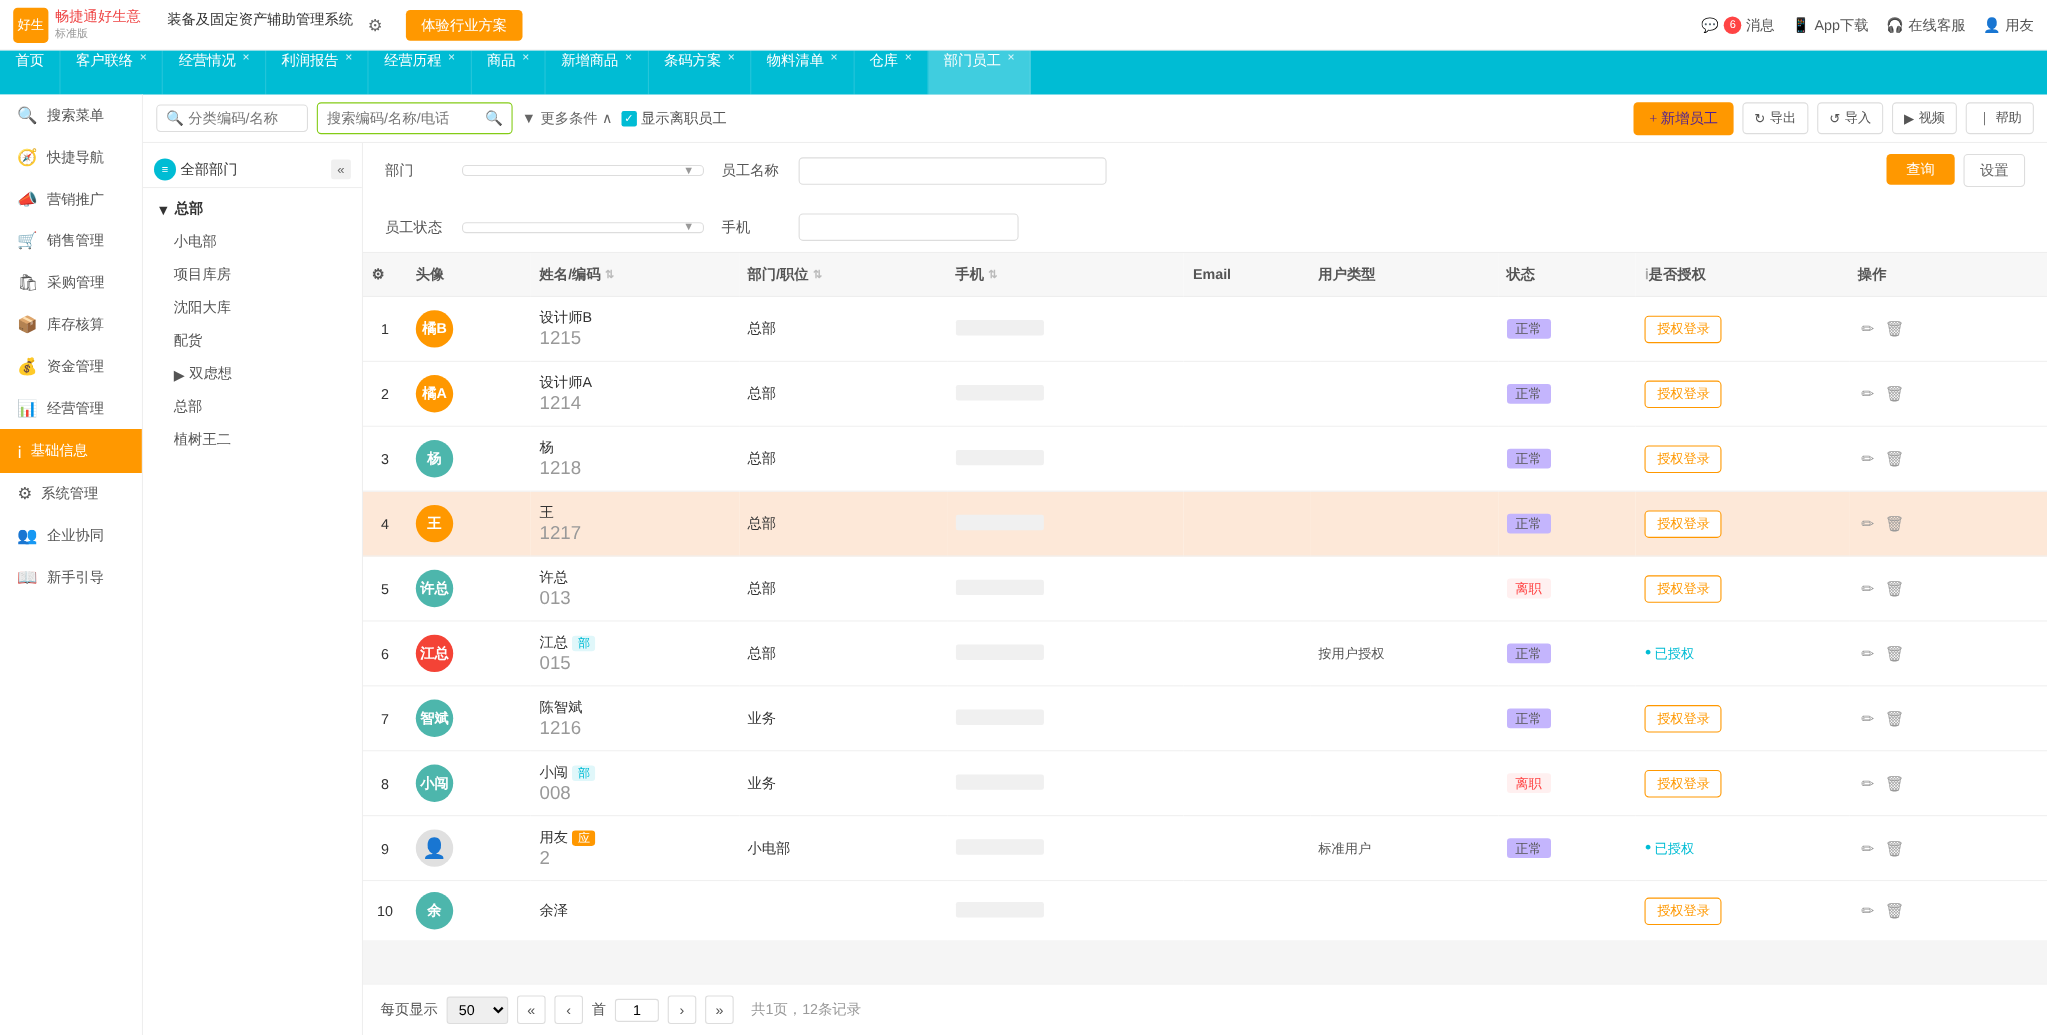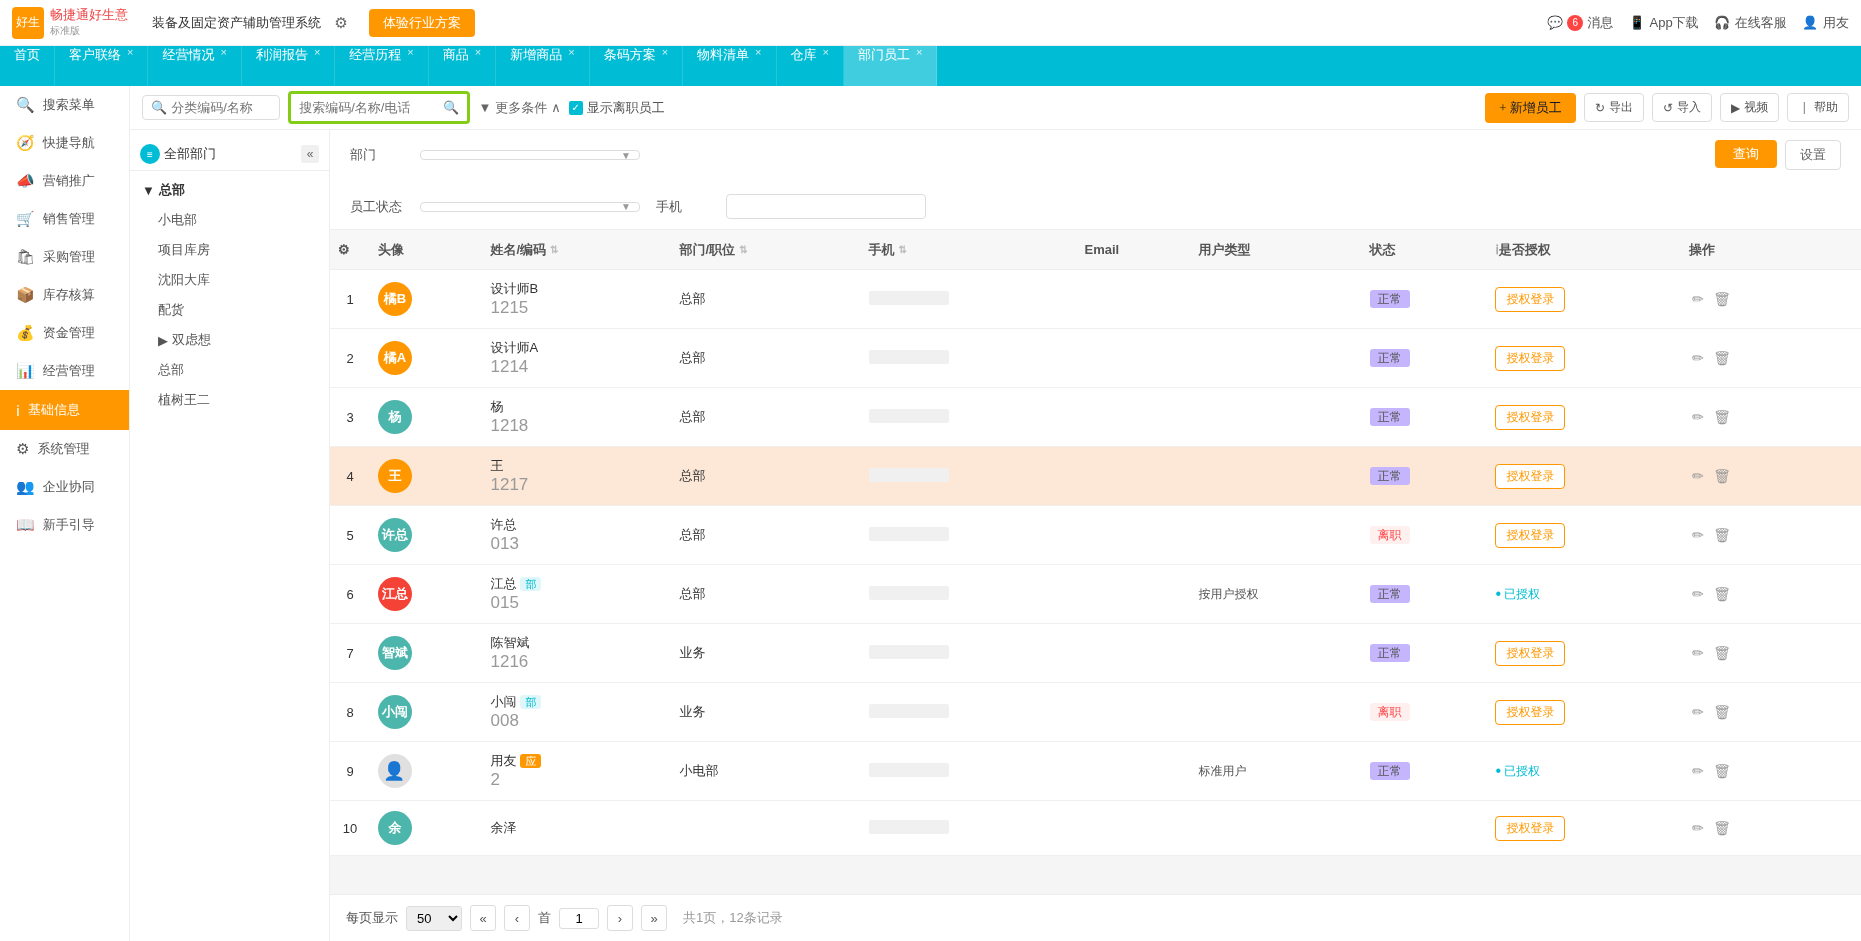--- a/index.html
+++ b/index.html
@@ -4,21 +4,21 @@
   <style>
     * { box-sizing: border-box; margin: 0; padding: 0; }
     body { font-family: 'Microsoft YaHei', Arial, sans-serif; font-size: 13px; background: #f5f5f5; color: #333; }
 
     
     .top-bar { height: 46px; background: #fff; display: flex; align-items: center; padding: 0 12px; border-bottom: 1px solid #eee; }
     .logo-area { display: flex; align-items: center; gap: 6px; min-width: 130px; }
     .logo-icon { width: 32px; height: 32px; background: #ff9800; border-radius: 4px; display: flex; align-items: center; justify-content: center; color: #fff; font-size: 12px; }
     .logo-text { font-size: 13px; color: #ef4444; line-height: 1.3; }
     .logo-sub { font-size: 10px; color: #999; }
-    .system-title { display: flex; align-items: center; gap: 6px; margin-left: 10px; font-size: 13px; color: #333; }
+    .system-title { display: flex; align-items: flex-start; gap: 6px; margin-left: 10px; font-size: 13px; color: #333; }
     .gear-btn { width: 28px; height: 28px; border: none; background: none; cursor: pointer; color: #666; font-size: 15px; }
     .trial-btn { background: #ff9800; color: #fff; border: none; border-radius: 4px; padding: 5px 14px; font-size: 13px; cursor: pointer; margin-left: 8px; }
     .top-right { margin-left: auto; display: flex; align-items: center; gap: 16px; color: #555; font-size: 13px; }
     .top-right-item { display: flex; align-items: center; gap: 4px; cursor: pointer; }
     .badge { background: #f44; color: #fff; border-radius: 50%; width: 16px; height: 16px; font-size: 10px; display: flex; align-items: center; justify-content: center; }
 
     
     .nav-tabs { height: 40px; background: #00bcd4; display: flex; align-items: stretch; padding: 0 0; }
     .nav-tab { display: flex; align-items: flex-start; padding: 0 14px; color: #fff; font-size: 13px; cursor: pointer; white-space: nowrap; border-right: 1px solid rgba(255,255,255,0.15); position: relative; }
     .nav-tab.active { background: rgba(255,255,255,0.25); }
@@ -31,27 +31,27 @@
     .sidebar { width: 130px; background: #fff; border-right: 1px solid #eee; display: flex; flex-direction: column; overflow-y: auto; flex-shrink: 0; }
     .sidebar-item { display: flex; align-items: center; gap: 8px; padding: 10px 16px; cursor: pointer; color: #555; font-size: 13px; }
     .sidebar-item.active { background: #ff9800; color: #fff; }
     .sidebar-item .s-icon { font-size: 15px; }
 
     
     .content { flex: 1; display: flex; flex-direction: column; overflow: hidden; }
 
     
     .toolbar { height: 44px; background: #fff; border-bottom: 1px solid #eee; display: flex; align-items: center; padding: 0 12px; gap: 8px; }
-    .search-input-wrap { display: flex; align-items: center; border: 3px solid #84cc16; border-radius: 4px; padding: 6px 8px; gap: 4px; }
+    .search-input-wrap { display: flex; align-items: center; border: 1px solid #84cc16; border-radius: 4px; padding: 6px 8px; gap: 4px; }
     .search-input-wrap input { border: none; outline: none; font-size: 13px; width: 140px; color: #333; }
     .filter-btn { display: flex; align-items: center; gap: 4px; color: #666; cursor: pointer; font-size: 13px; }
     .show-check { display: flex; align-items: center; gap: 4px; color: #555; font-size: 13px; }
     .check-box { width: 14px; height: 14px; background: #00bcd4; border-radius: 2px; display: flex; align-items: center; justify-content: center; color: #fff; font-size: 10px; }
     .toolbar-right { margin-left: auto; display: flex; align-items: center; gap: 8px; }
-    .btn-add { background: #ff9800; color: #0f172a; border: none; border-radius: 4px; padding: 6px 14px; font-size: 13px; cursor: pointer; font-family: Liberation Serif, serif; }
+    .btn-add { background: #ff9800; color: #4c1d95; border: none; border-radius: 4px; padding: 6px 14px; font-size: 13px; cursor: pointer; font-family: Liberation Serif, serif; }
     .btn-outline { background: #fff; color: #555; border: 1px solid #ddd; border-radius: 4px; padding: 5px 10px; font-size: 12px; cursor: pointer; display: flex; align-items: center; gap: 4px; }
 
     
     .dept-content { display: flex; flex: 1; overflow: hidden; }
     .dept-tree { width: 200px; background: #fff; border-right: 1px solid #eee; padding: 8px 0; overflow-y: auto; flex-shrink: 0; }
     .dept-tree-header { display: flex; align-items: center; padding: 6px 10px; gap: 4px; font-size: 13px; color: #333; border-bottom: 1px solid #eee; margin-bottom: 4px; }
     .dept-tree-header .color-btn { width: 20px; height: 20px; background: #00bcd4; border-radius: 50%; display: flex; align-items: center; justify-content: center; color: #fff; font-size: 10px; cursor: pointer; }
     .dept-tree-header .collapse-btn { width: 18px; height: 18px; background: #f0f0f0; border-radius: 2px; cursor: pointer; display: flex; align-items: center; justify-content: center; font-size: 12px; color: #666; margin-left: auto; }
     .dept-item { padding: 6px 12px 6px 20px; cursor: pointer; font-size: 13px; color: #555; display: flex; align-items: center; gap: 4px; }
     .dept-item.indent1 { padding-left: 28px; }
@@ -314,20 +314,24 @@
 
         <div class="filter-panel">
           <div style="display:flex;flex-wrap:wrap;gap:16px;flex:1;">
             <div class="filter-row">
               <span class="filter-label">部门</span>
               <div class="filter-select" style="position:relative;min-width:220px;">
                 <span></span>
                 <span class="arrow">▼</span>
               </div>
             </div>
+            <div class="filter-row">
+              <span class="filter-label">员工名称</span>
+              <input class="filter-input" type="text" style="min-width: 280px;">
+            </div>
           </div>
           <div class="filter-actions">
             <button class="btn-query">查询</button>
             <button class="btn-set">设置</button>
           </div>
           <div style="display:flex;flex-wrap:wrap;gap:16px;width:100%;margin-top:4px;">
             <div class="filter-row">
               <span class="filter-label">员工状态</span>
               <div class="filter-select" style="position:relative;min-width:220px;">
                 <span></span>

